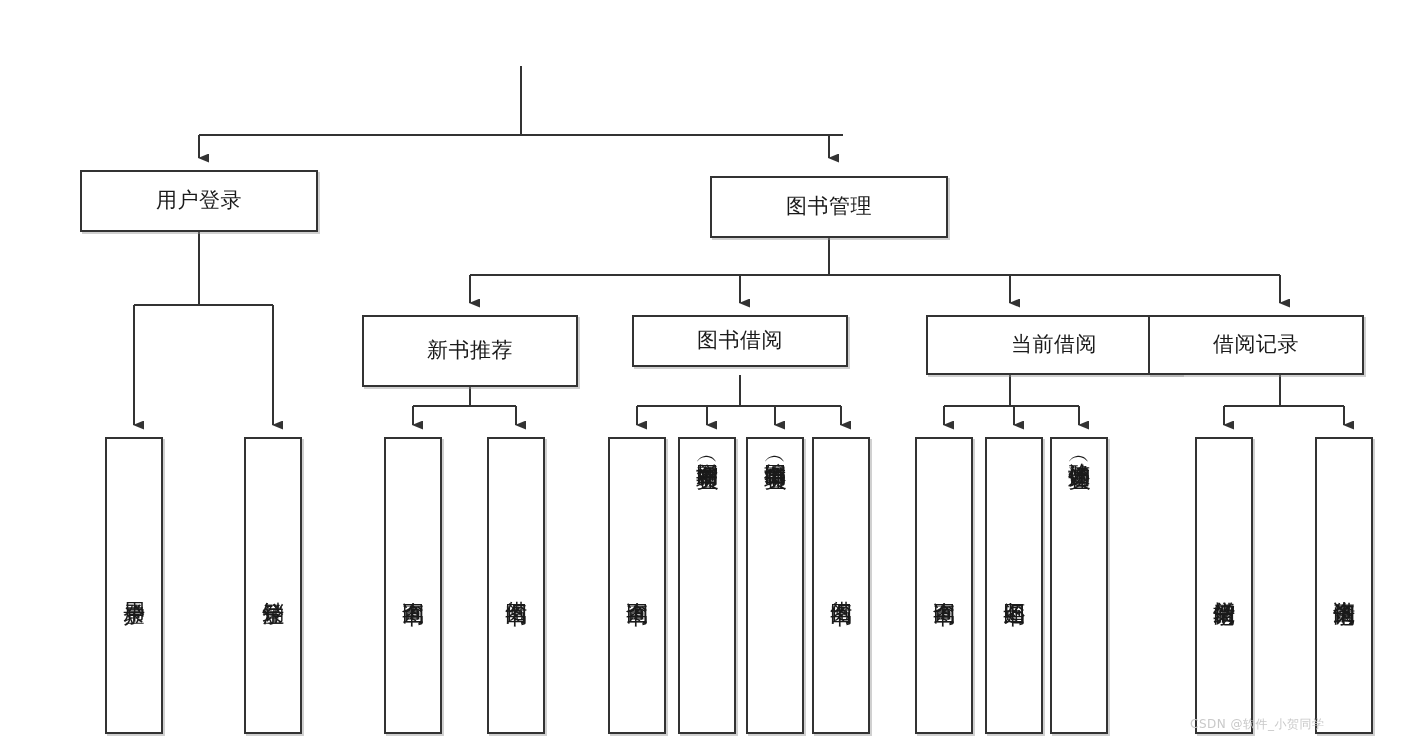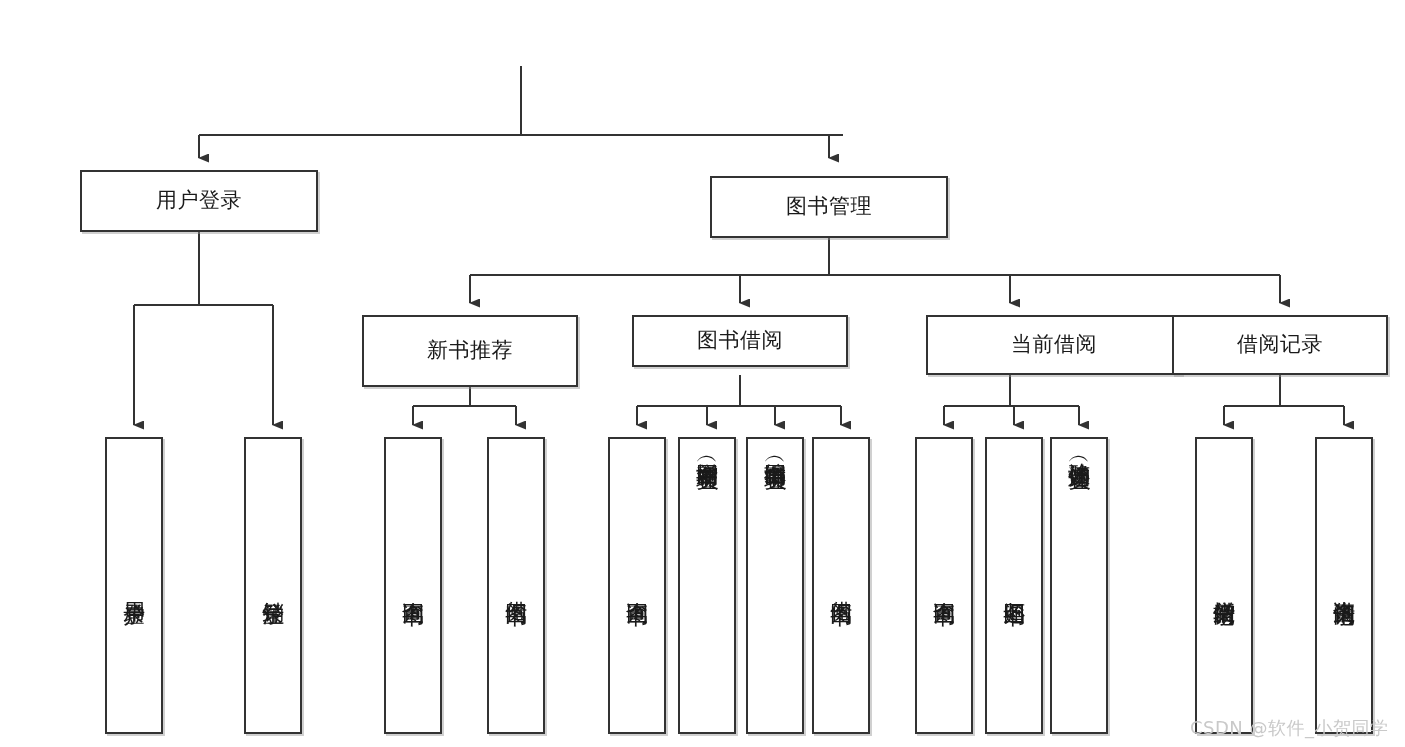--- a/index.html
+++ b/index.html
@@ -61,21 +61,21 @@
     letter-spacing: 1px;
     white-space: nowrap;
   }
   .node-box.vert.topalign {
     align-items: flex-start;
     padding-top: 6px;
   }
   .watermark {
     position: absolute;
     color: #c9c9c9;
-    font-size: 18px;
+    font-size: 12px;
     white-space: nowrap;
     letter-spacing: 0.5px;
     pointer-events: none;
   }
 </style>
 </head>
 <body>
 
 <div id="diagram-root">
 
@@ -143,21 +143,21 @@
   </div>
 
   <div class="node-box horiz" style="left:632px; top:315px; width:216px; height:52px;">
     <span class="node-label">图书借阅</span>
   </div>
 
   <div class="node-box horiz" style="left:902px; top:315px; width:256px; height:60px;margin-left:24px;">
     <span class="node-label">当前借阅</span>
   </div>
 
-  <div class="node-box horiz" style="left:1172px; top:315px; width:216px; height:60px;">
+  <div class="node-box horiz" style="left:1148px; top:315px; width:216px; height:60px;">
     <span class="node-label">借阅记录</span>
   </div>
 
   <div class="node-box vert" style="left:105px; top:437px; width:58px; height:297px;">
     <span class="node-label">用户登录</span>
   </div>
 
   <div class="node-box vert" style="left:244px; top:437px; width:58px; height:297px;">
     <span class="node-label">注销登录</span>
   </div>

